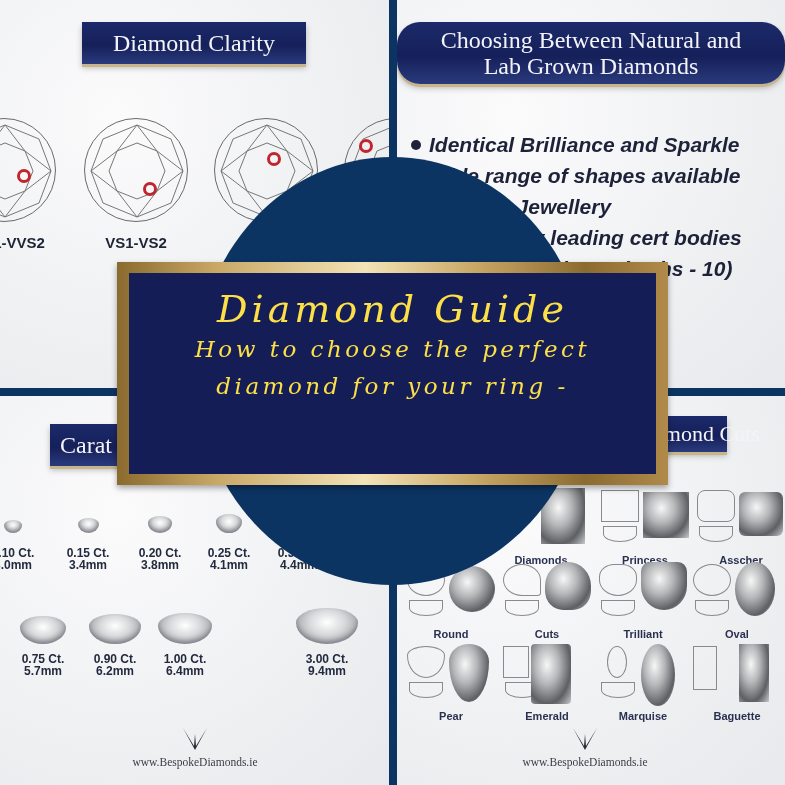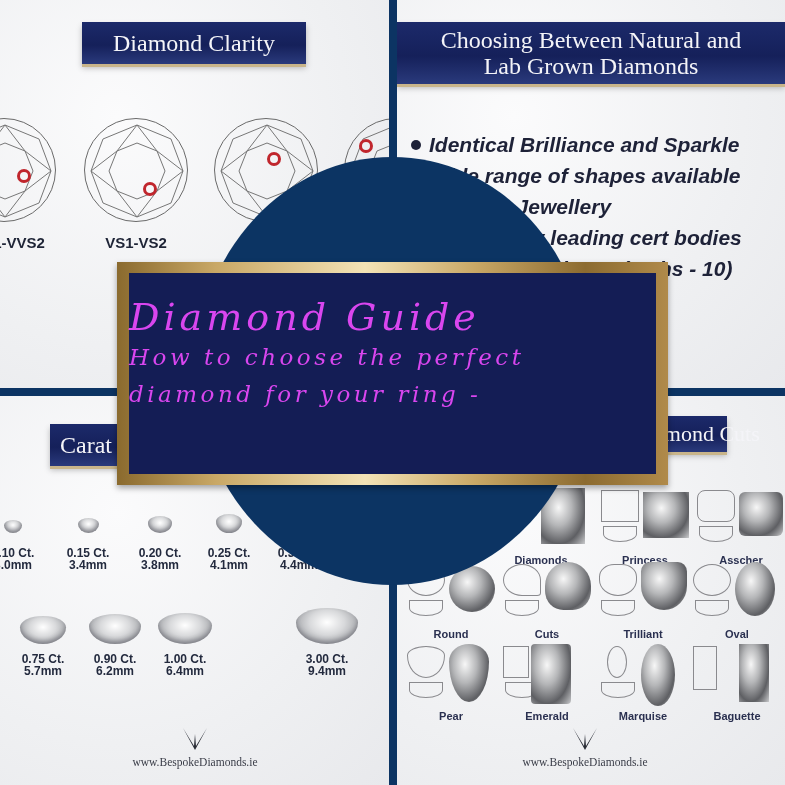--- a/index.html
+++ b/index.html
@@ -17,21 +17,21 @@
     .divider-h { position: absolute; left: 0; top: 388px; width: 785px; height: 8px; background: #0c3463; }
 
     .banner {
       position: absolute; color: #f4f4f8;
       font-family: "Liberation Serif", "DejaVu Serif", serif;
       background: linear-gradient(180deg, #1c2a6a 0%, #15205a 55%, #2a3a7c 100%);
       box-shadow: 0 3px 0 #c9b58a, 0 4px 6px rgba(0,0,0,0.25);
       text-align: center; white-space: nowrap;
     }
     .banner-tl { left: 82px; top: 22px; width: 224px; height: 42px; font-size: 24px; line-height: 42px; }
-    .banner-tr { left: 0; top: 22px; width: 388px; height: 62px; font-size: 24px; line-height: 26px; padding-top: 5px; }
+    .banner-tr { left: 0; top: 22px; width: 388px; height: 62px; font-size: 24px; line-height: 26px; padding-top: 5px; border-radius: 23px; }
     .banner-bl { left: 50px; top: 28px; width: 170px; height: 42px; font-size: 24px; line-height: 42px; text-align: left; padding-left: 10px; }
     .banner-br { left: 225px; top: 20px; width: 105px; height: 36px; font-size: 22px; line-height: 36px; text-align: left; padding-left: 10px; }
 
     
     .clarity-item { position: absolute; top: 118px; width: 112px; text-align: center; }
     .clarity-diagram { width: 104px; height: 104px; border-radius: 50%; border: 1.5px solid #6a6a6a; margin: 0 auto; position: relative; background: transparent; }
     .clarity-diagram svg { position: absolute; left: 0; top: 0; }
     .inclusion { position: absolute; width: 14px; height: 14px; border: 3px solid #c0262d; border-radius: 50%; }
     .clarity-label { font-weight: bold; font-size: 15px; color: #1e2436; margin-top: 12px; }
 
@@ -58,22 +58,22 @@
 
     .logo { position: absolute; text-align: center; width: 180px; }
     .logo-mark { display: block; margin: 0 auto; }
     .logo-url { font-family: "Liberation Serif", serif; font-size: 11.5px; color: #3a3d48; margin-top: 4px; }
 
     
     .center-circle { position: absolute; left: 196px; top: 157px; width: 392px; height: 428px; border-radius: 50%; background: #0c3463; }
     .center-frame { position: absolute; left: 117px; top: 262px; width: 551px; height: 223px;
       background: linear-gradient(90deg, #8a6a2e 0%, #c9a866 18%, #f3e3b6 45%, #c9a866 65%, #8c6b30 85%, #b08a4a 100%);
       padding: 11px 12px; box-shadow: 0 3px 6px rgba(0,0,0,0.35); }
-    .center-inner { width: 100%; height: 100%; background: #141d55; text-align: left; color: #d946ef;
-      font-family: "DejaVu Serif", "Liberation Serif", serif; font-style: italic; padding-top: 22px; }
+    .center-inner { width: 100%; height: 100%; background: #141d55; text-align: center; color: #fde047;
+      font-family: "DejaVu Serif", "Liberation Serif", serif; font-style: italic; padding-top: 14px; }
     .center-title { font-size: 38px; letter-spacing: 4px; line-height: 44px; }
     .center-sub { font-size: 23px; letter-spacing: 3.5px; line-height: 37px; }
   </style>
 </head>
 <body>
 
 <div class="quad q-tl">
   <div class="banner banner-tl">Diamond Clarity</div>
 
   <div class="clarity-item" style="left:-52px">

